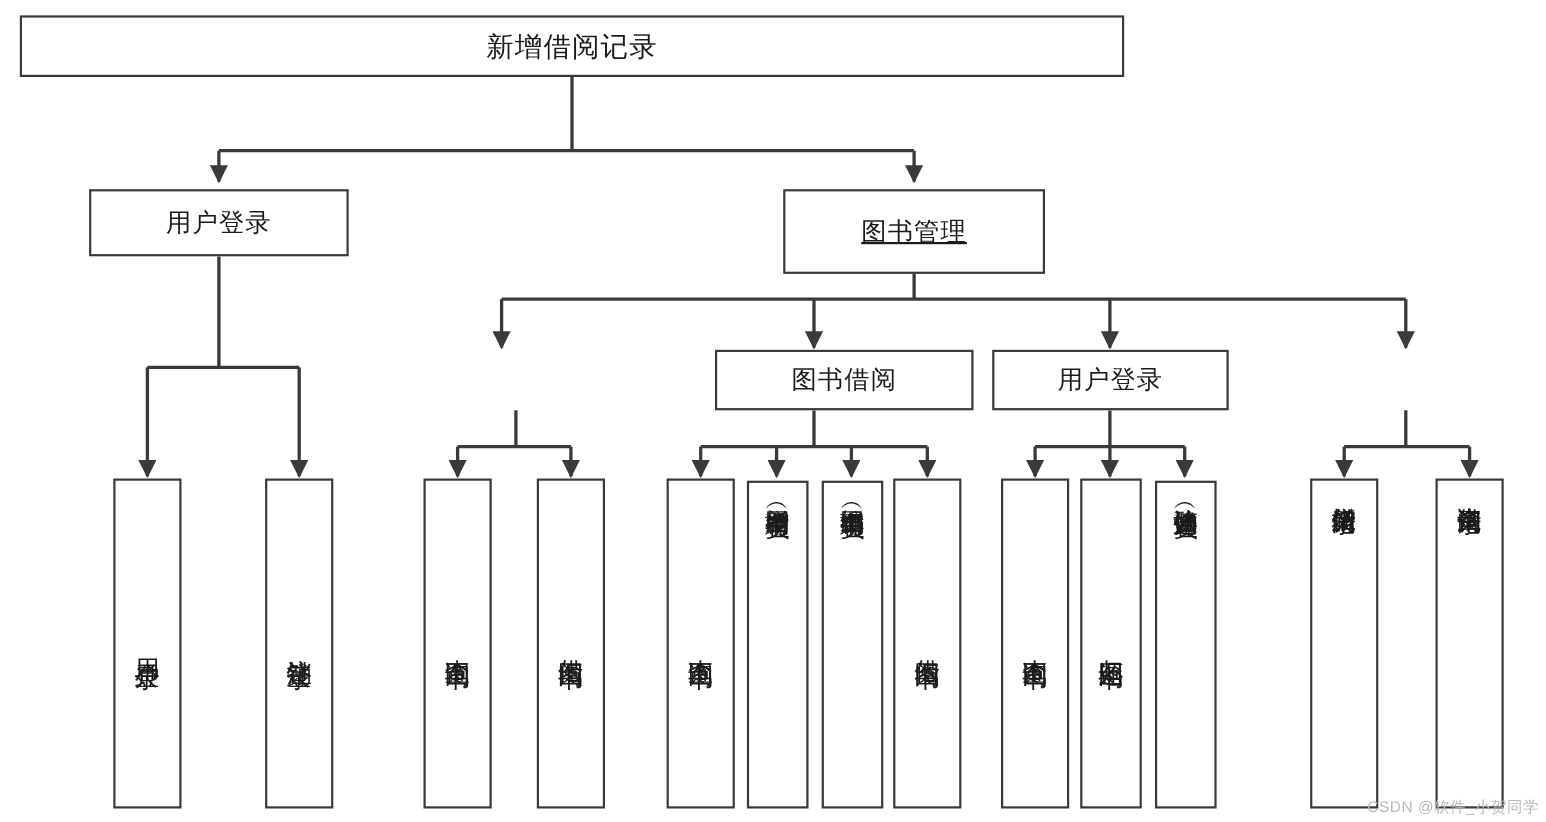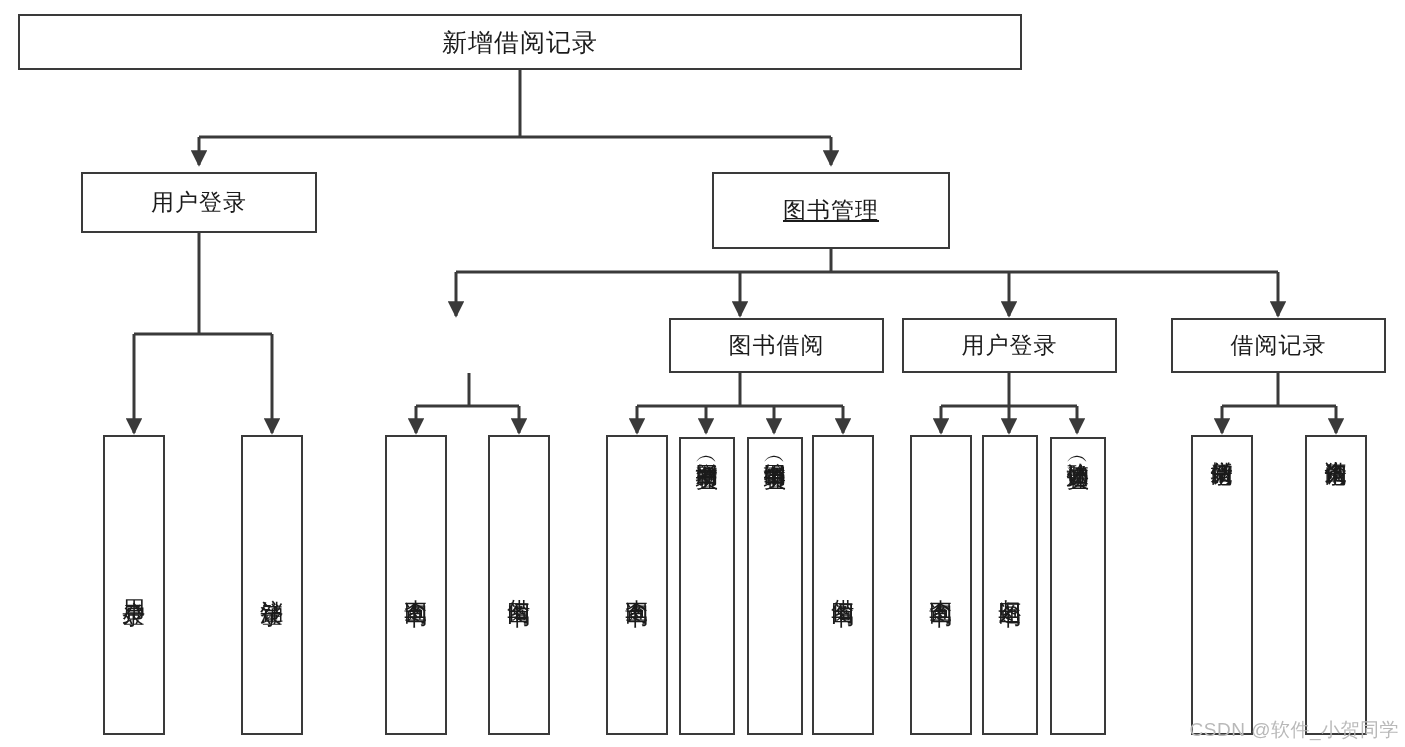--- a/index.html
+++ b/index.html
@@ -59,21 +59,21 @@
   .node.leaf.tall {
     font-size: 22px;
     letter-spacing: 1px;
     justify-content: flex-start;
     padding-top: 6px;
   }
   .watermark {
     position: absolute;
     right: 6px;
     bottom: 4px;
-    font-size: 19px;
+    font-size: 14px;
     color: #b9b9b9;
     letter-spacing: 0.5px;
     z-index: 5;
     white-space: nowrap;
   }
 </style>
 </head>
 <body>
 
 <div id="canvas">
@@ -132,28 +132,25 @@
     <span>新增借阅记录</span>
   </div>
 
   <div class="node lvl2" style="left:81px; top:172px; width:236px; height:61px;">
     <span>用户登录</span>
   </div>
   <div class="node lvl2" style="left:712px; top:172px; width:238px; height:77px;text-decoration:underline;">
     <span>图书管理</span>
   </div>
 
-  <div class="node lvl2" style="left:669px; top:318px; width:215px; height:55px;justify-content:center;">
+  <div class="node lvl2" style="left:650px; top:318px; width:235px; height:55px;justify-content:center;">
     <span>图书借阅</span>
   </div>
   <div class="node lvl2" style="left:902px; top:318px; width:215px; height:55px;">
     <span>用户登录</span>
-  </div>
-  <div class="node lvl2" style="left:1171px; top:318px; width:215px; height:55px;">
-    <span>借阅记录</span>
   </div>
 
   <div class="node leaf" style="left:103px; top:435px; width:62px; height:300px;">
     <span>用户登录</span>
   </div>
   <div class="node leaf" style="left:241px; top:435px; width:62px; height:300px;">
     <span>注销登录</span>
   </div>
 
   <div class="node leaf" style="left:385px; top:435px; width:62px; height:300px;">

